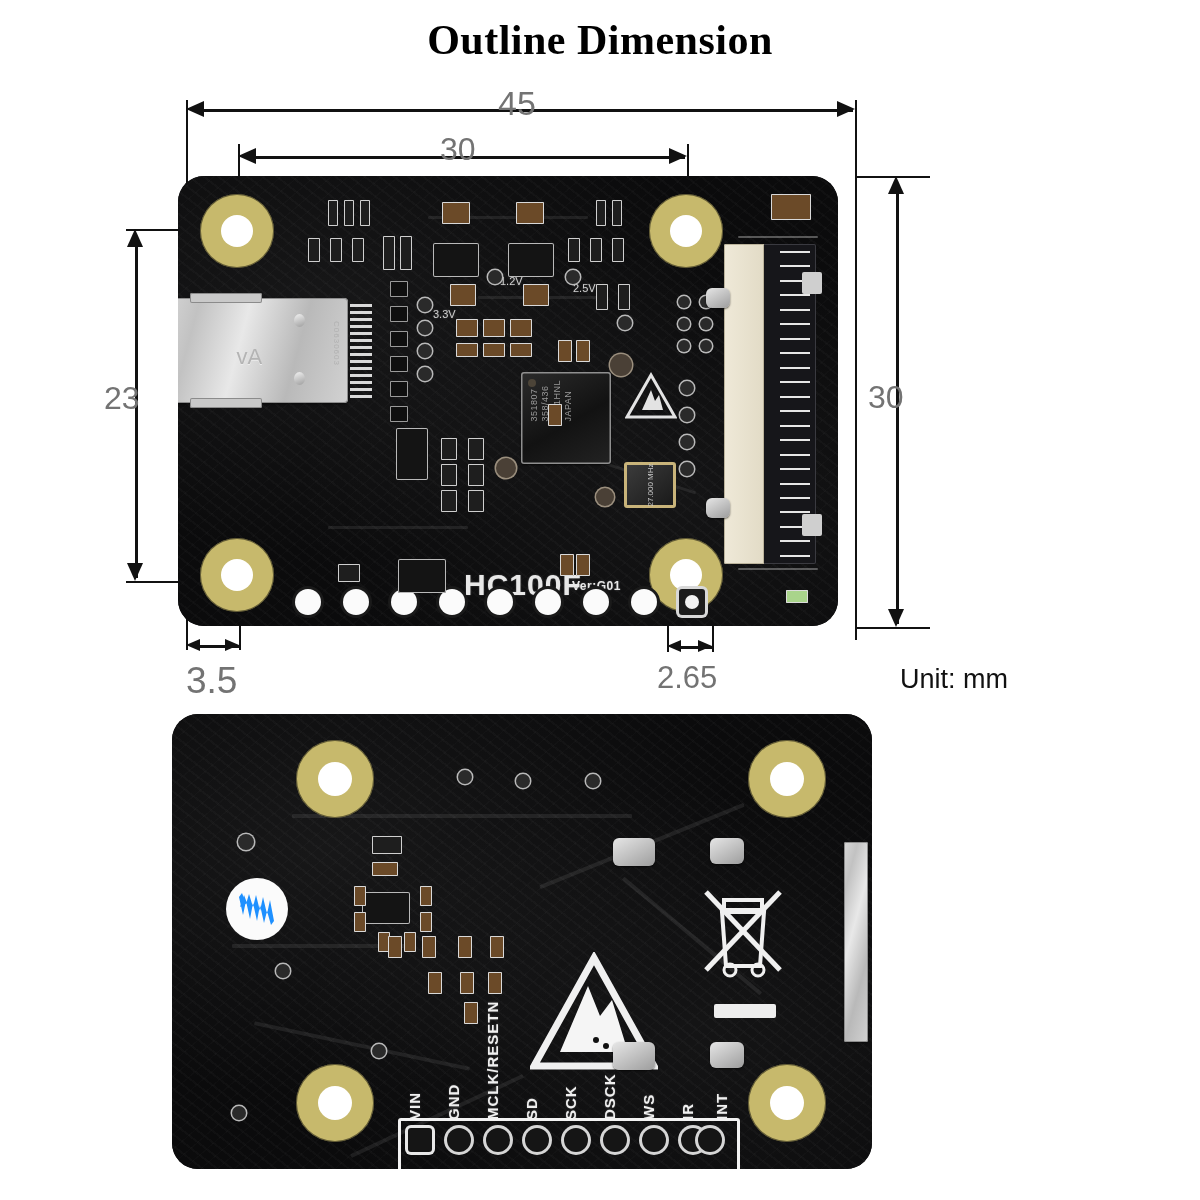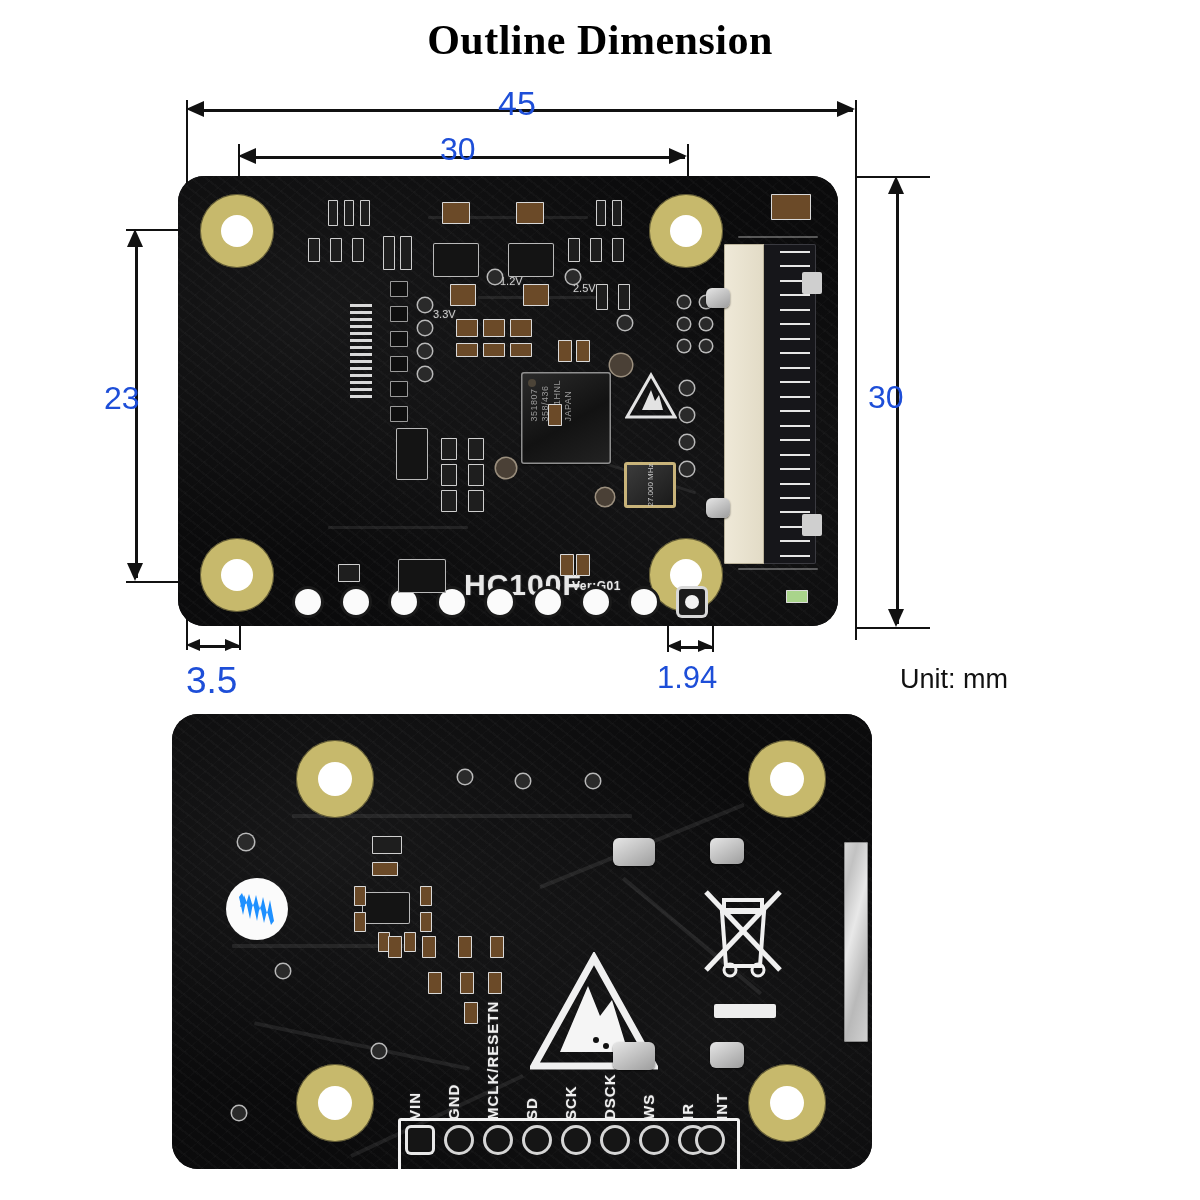--- a/index.html
+++ b/index.html
@@ -9,21 +9,21 @@
   #page{position:absolute;left:0;top:0;width:1200px;height:989px;}
 
   
   .title{
     position:absolute;left:0;top:16px;width:1200px;text-align:center;
     font-family:"Liberation Serif",serif;font-weight:bold;font-size:42px;
     letter-spacing:.5px;color:#000;
   }
 
   
-  .dimtext{position:absolute;font-family:"Liberation Sans",sans-serif;color:#1d4ed8;white-space:nowrap;}
+  .dimtext{position:absolute;font-family:"Liberation Sans",sans-serif;color:#737373;white-space:nowrap;}
   .hline{position:absolute;height:0;border-top:3px solid #111;}
   .vline{position:absolute;width:0;border-left:3px solid #111;}
   .thin-h{position:absolute;height:0;border-top:2px solid #111;}
   .thin-v{position:absolute;width:0;border-left:2px solid #111;}
 
   .arrow{position:absolute;width:0;height:0;}
   .arrow.left{border-top:8px solid transparent;border-bottom:8px solid transparent;border-right:18px solid #111;}
   .arrow.right{border-top:8px solid transparent;border-bottom:8px solid transparent;border-left:18px solid #111;}
   .arrow.up{border-left:8px solid transparent;border-right:8px solid transparent;border-bottom:18px solid #111;}
   .arrow.down{border-left:8px solid transparent;border-right:8px solid transparent;border-top:18px solid #111;}
@@ -190,38 +190,46 @@
     <div class="arrow s-right" style="left:225px;top:639px;"></div>
     <div class="dimtext" style="left:186px;top:660px;font-size:37px;">3.5</div>
   </div>
 
   <div>
     <div class="thin-v" style="left:667px;top:610px;height:42px;"></div>
     <div class="thin-v" style="left:712px;top:596px;height:56px;"></div>
     <div class="hline" style="left:674px;top:646px;width:38px;"></div>
     <div class="arrow s-left" style="left:667px;top:640px;"></div>
     <div class="arrow s-right" style="left:698px;top:640px;"></div>
-    <div class="dimtext" style="left:657px;top:660px;font-size:31px;">1.94</div>
+    <div class="dimtext" style="left:657px;top:660px;font-size:31px;">2.65</div>
   </div>
 
   <div class="unit" style="left:900px;top:664px;">Unit: mm</div>
 
   <div class="board front">
     <div class="pcb-noise"></div>
 
     <div class="trace" style="left:250px;top:40px;width:160px;height:3px;"></div>
     <div class="trace" style="left:300px;top:120px;width:120px;height:3px;"></div>
     <div class="trace" style="left:420px;top:300px;width:100px;height:3px;transform:rotate(18deg);"></div>
     <div class="trace" style="left:150px;top:350px;width:140px;height:3px;"></div>
 
     <div class="hole" style="left:22px;top:18px;width:74px;height:74px;"></div>
     <div class="hole" style="left:471px;top:18px;width:74px;height:74px;"></div>
     <div class="hole" style="left:22px;top:362px;width:74px;height:74px;"></div>
     <div class="hole" style="left:471px;top:362px;width:74px;height:74px;"></div>
 
+    <div class="usbc" style="left:-16px;top:122px;width:186px;height:105px;">
+      <div class="tab" style="left:28px;top:-5px;width:72px;height:10px;border-radius:2px;"></div>
+      <div class="tab" style="left:28px;top:100px;width:72px;height:10px;border-radius:2px;"></div>
+      <div class="dimple" style="left:132px;top:16px;"></div>
+      <div class="dimple" style="left:132px;top:74px;"></div>
+      <div class="emb">vA</div>
+      <div class="serial">C0630603</div>
+    </div>
     <div class="usbc-pins" style="left:172px;top:128px;height:94px;">
       <i></i>
         <i></i>
         <i></i>
         <i></i>
         <i></i>
         <i></i>
         <i></i>
         <i></i>
         <i></i>

